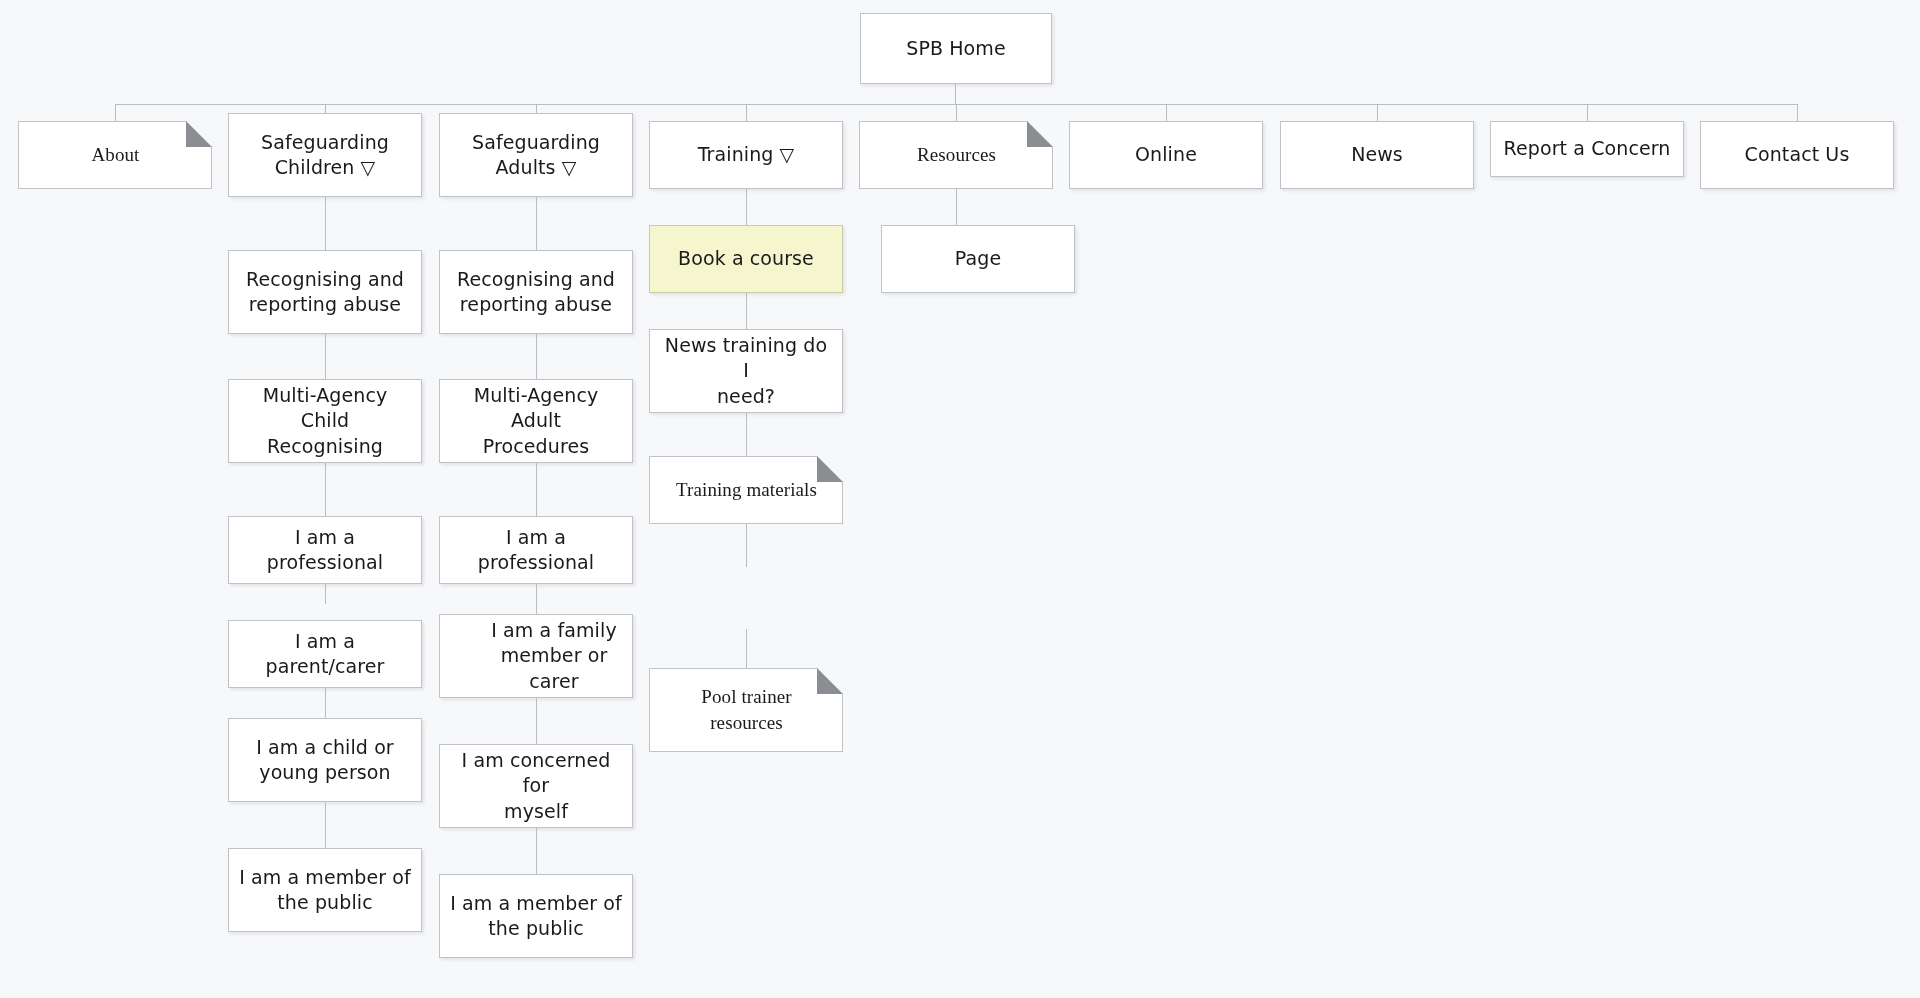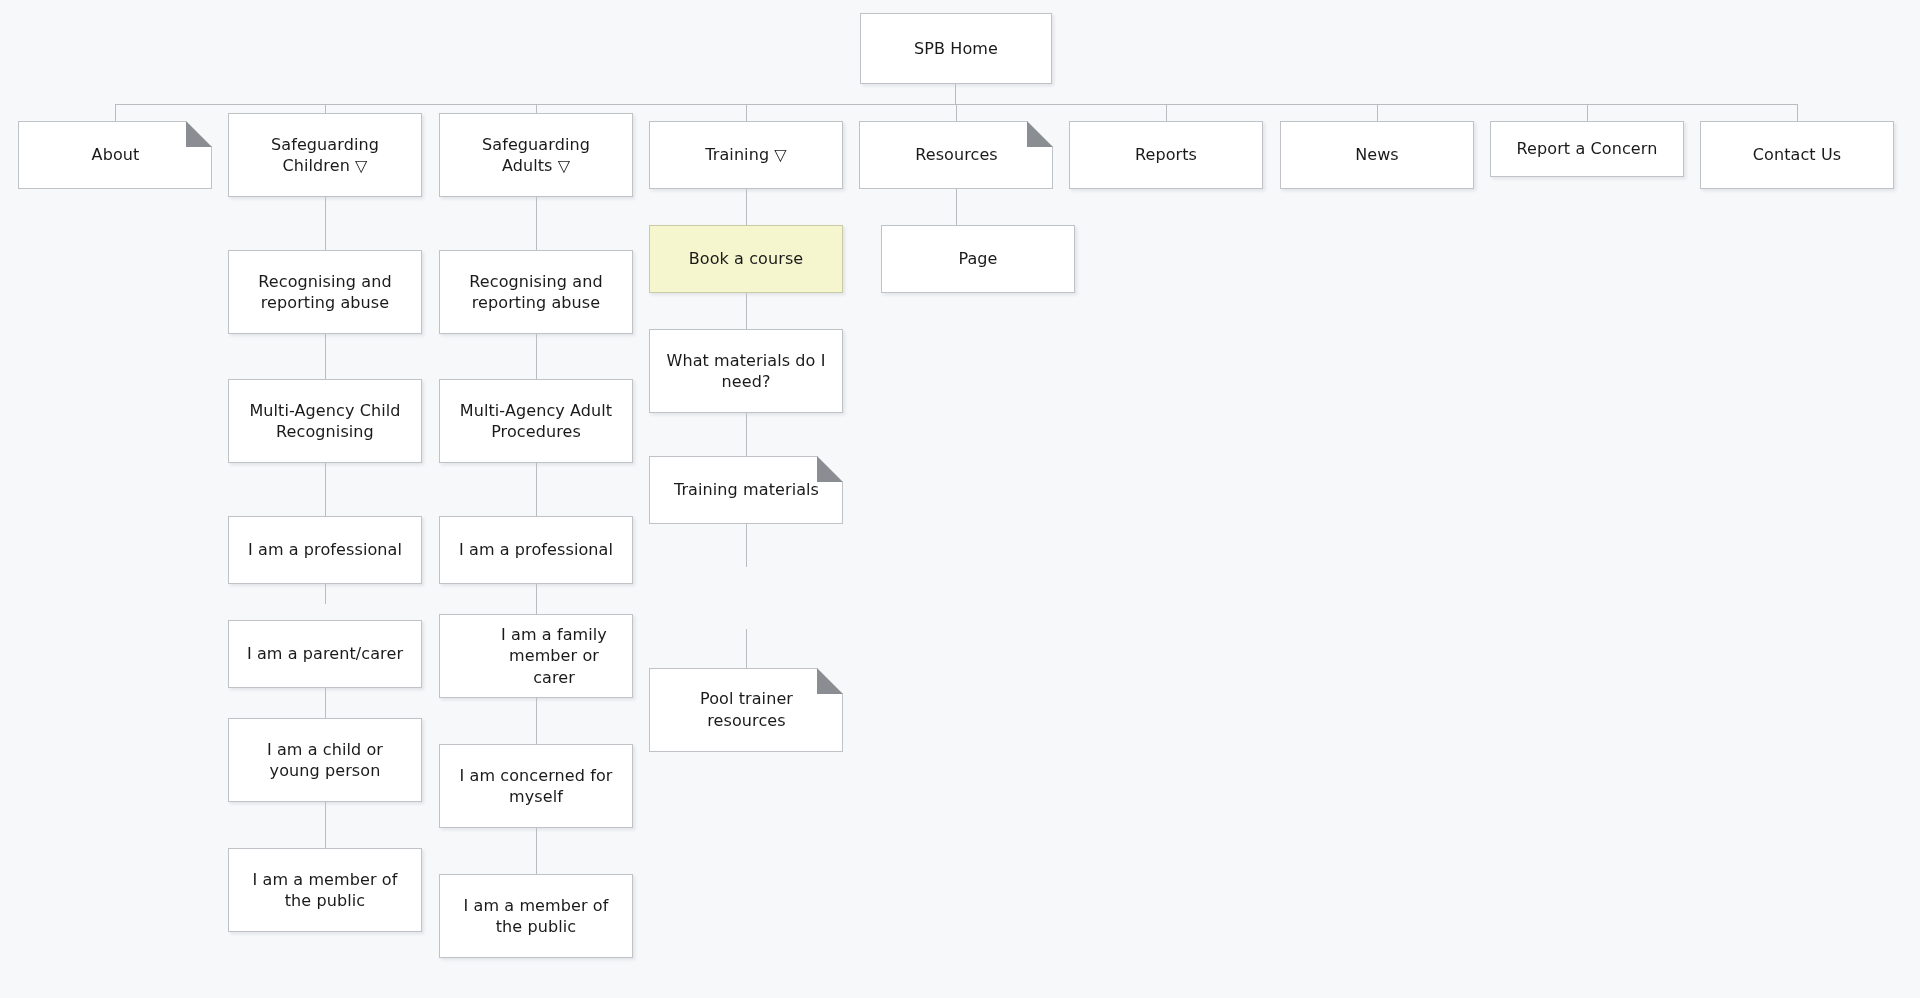--- a/index.html
+++ b/index.html
@@ -37,21 +37,21 @@
   .node {
     position: absolute;
     background: #ffffff;
     border: 1px solid #bfc2c6;
     box-shadow: 2px 2px 3px rgba(120,125,135,0.16);
     display: flex;
     align-items: center;
     justify-content: center;
     text-align: center;
     padding: 4px 10px;
-    font-size: 16px;
+    font-size: 19px;
     line-height: 1.33;
     color: #1a1a1a;
     letter-spacing: 0.1px;
   }
 
   .node .lbl {
     display: block;
     white-space: pre-line;
   }
 
@@ -61,20 +61,21 @@
     border-color: #c9caa6;
   }
 
   
   .node.folded {
     border-right: none;
     border-top: none;
     background: transparent;
     box-shadow: none;
     padding: 0;
+    font-family: Liberation Serif, serif;
   }
   .node.folded .fold-body {
     position: absolute;
     left: 0; top: 0;
     width: 100%;
     height: 100%;
     background: #ffffff;
     border-top: 1px solid #bfc2c6;
     border-right: 1px solid #bfc2c6;
     -webkit-clip-path: polygon(0 0, calc(100% - 26px) 0, 100% 26px, 100% 100%, 0 100%);
@@ -153,21 +154,21 @@
 
   <div class="node folded" style="left:859px; top:121px; width:194px; height:68px;">
     <div class="fold-body"></div>
     <div class="fold-corner"></div>
     <div class="inner">
       <span class="lbl">Resources</span>
     </div>
   </div>
 
   <div class="node" style="left:1069px; top:121px; width:194px; height:68px;">
-    <span class="lbl">Reports</span>
+    <span class="lbl">Online</span>
   </div>
 
   <div class="node" style="left:1280px; top:121px; width:194px; height:68px;">
     <span class="lbl">News</span>
   </div>
 
   <div class="node" style="left:1490px; top:121px; width:194px; height:56px;">
     <span class="lbl">Report a Concern</span>
   </div>
 
@@ -244,21 +245,21 @@
 the public</span>
   </div>
 
   <div class="conn v" style="left:746px; top:189px; height:36px;"></div>
   <div class="node highlight" style="left:649px; top:225px; width:194px; height:68px;">
     <span class="lbl">Book a course</span>
   </div>
 
   <div class="conn v" style="left:746px; top:293px; height:36px;"></div>
   <div class="node" style="left:649px; top:329px; width:194px; height:84px;">
-    <span class="lbl">What materials do I
+    <span class="lbl">News training do I
 need?</span>
   </div>
 
   <div class="conn v" style="left:746px; top:413px; height:43px;"></div>
   <div class="node folded" style="left:649px; top:456px; width:194px; height:68px;">
     <div class="fold-body"></div>
     <div class="fold-corner"></div>
     <div class="inner">
       <span class="lbl">Training materials</span>
     </div>

